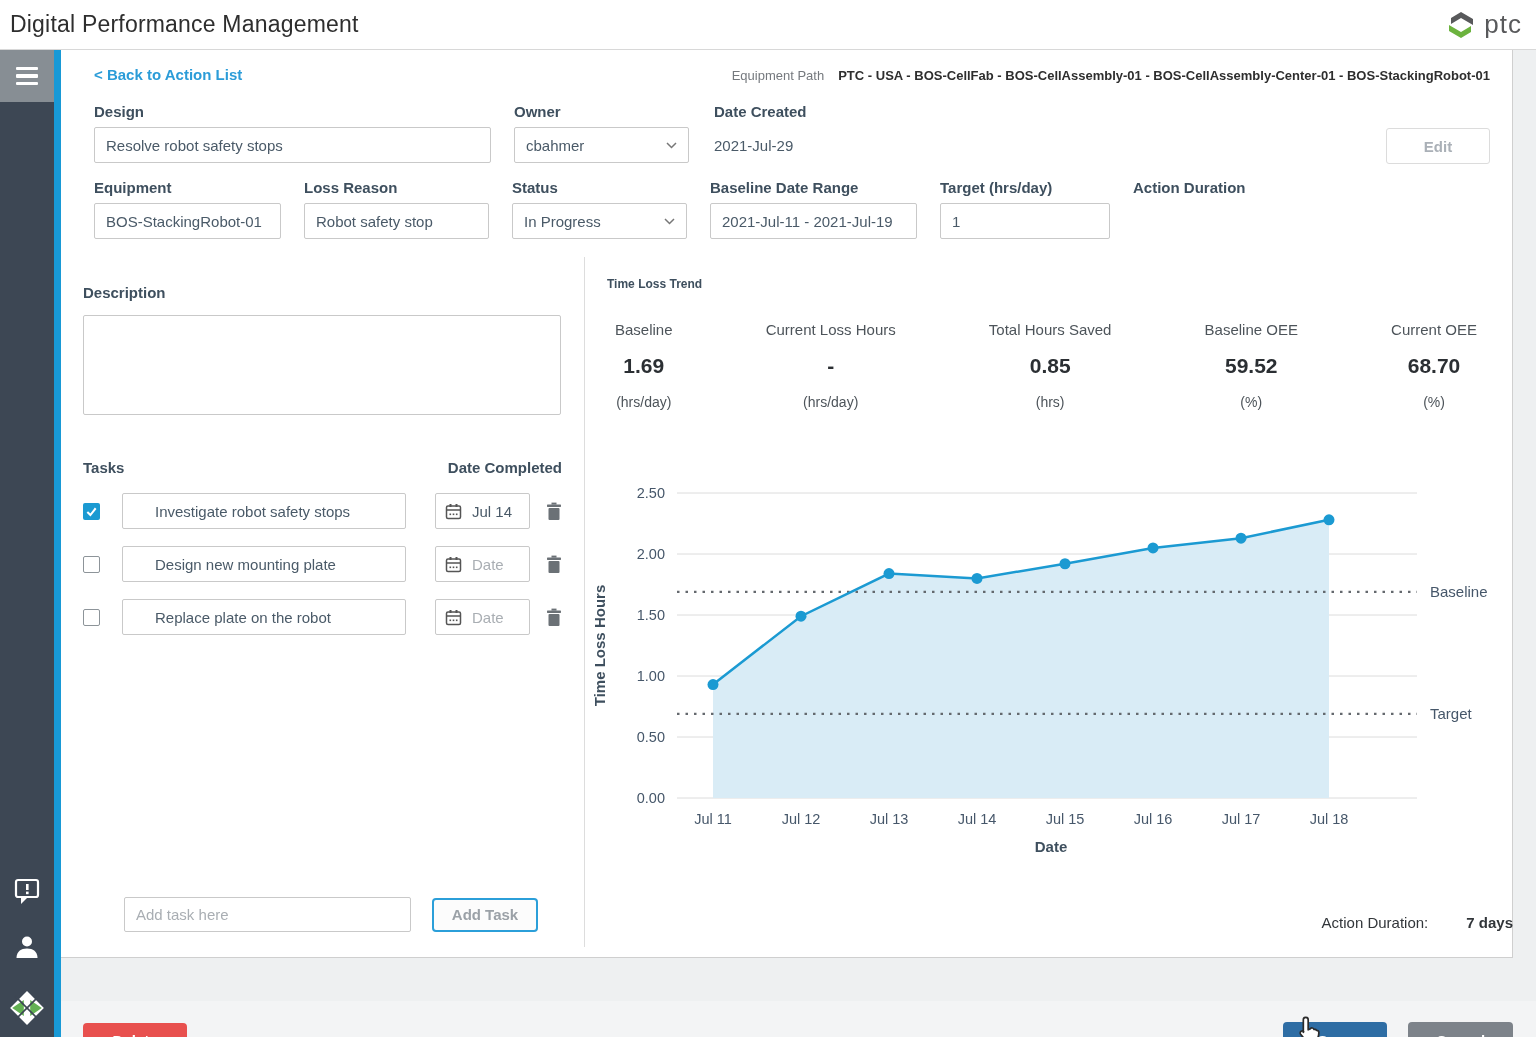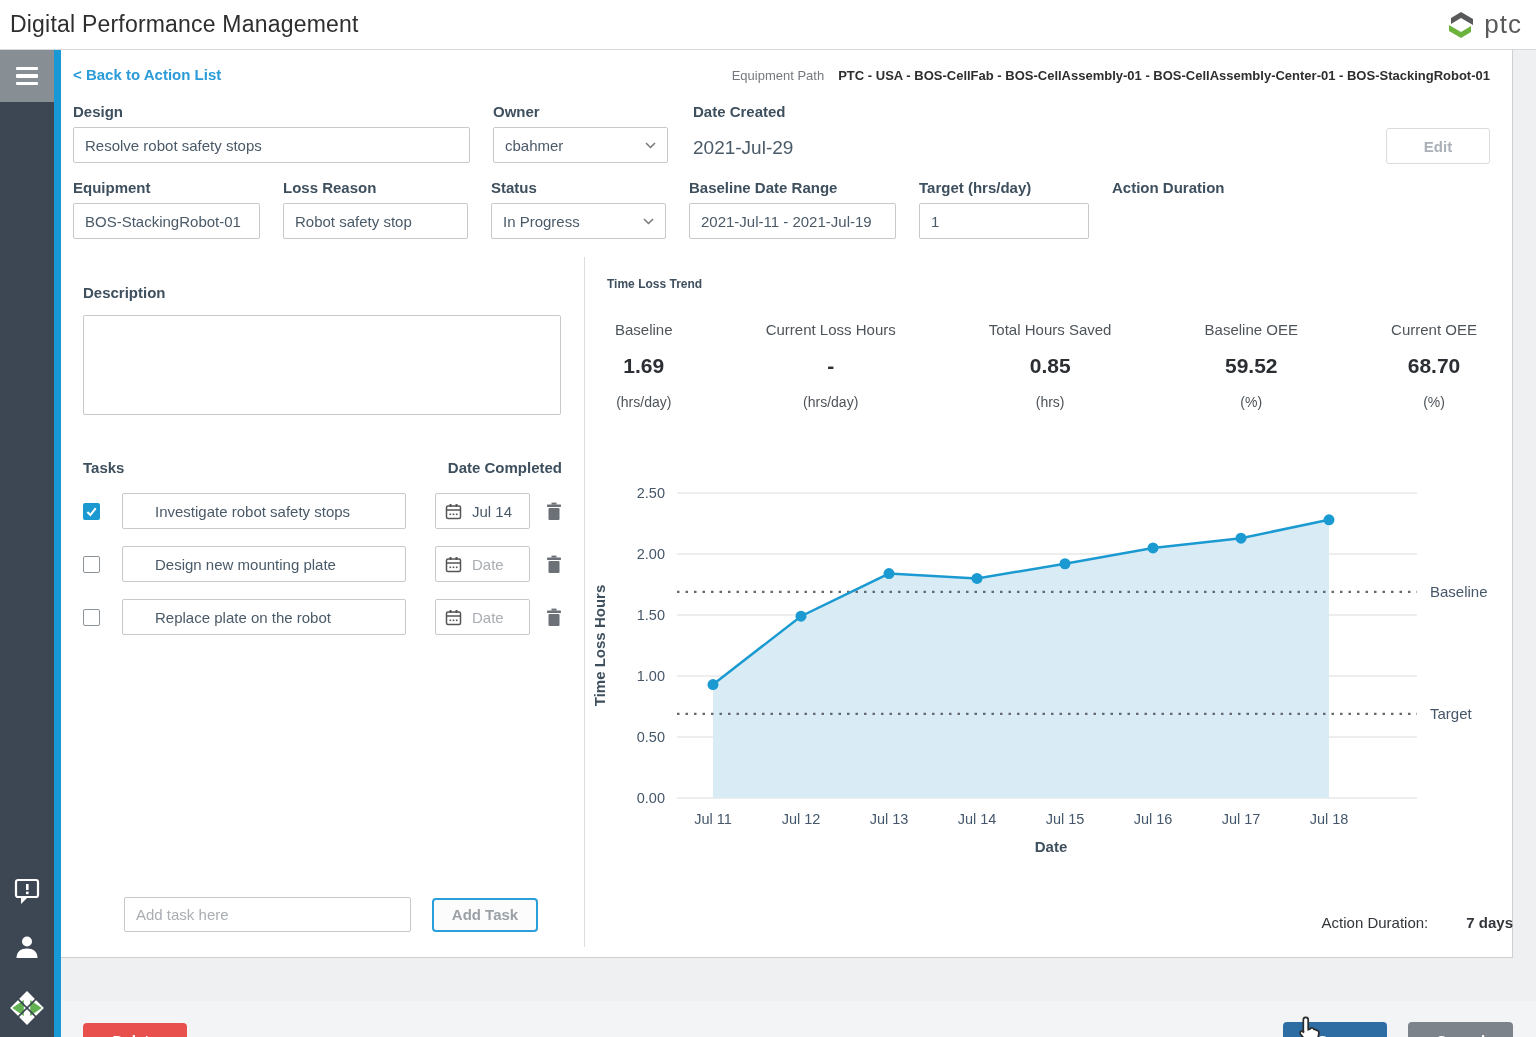--- a/index.html
+++ b/index.html
@@ -18,34 +18,34 @@
   
   .sidebar { position:absolute; top:50px; left:0; width:54px; height:987px; background:#3d4754;}
   .accent-stripe { position:absolute; top:50px; left:54px; width:7px; height:987px; background:#1899d6;}
   .menu-btn { width:54px; height:52px; background:#878e94; display:flex; align-items:center; justify-content:center; cursor:pointer;}
   .menu-btn .bars { display:flex; flex-direction:column; gap:4px;}
   .menu-btn .bars span { display:block; width:22px; height:3.5px; background:#fff; border-radius:1px;}
   .sidebar-bottom { position:absolute; bottom:10px; left:0; width:54px; display:flex; flex-direction:column; align-items:center; gap:28px;}
   
   .panel { position:absolute; left:61px; top:50px; width:1452px; height:908px;
     background:#fff; border-right:1px solid #cfcfcf; border-bottom:1px solid #cfcfcf;}
-  .panel-top { position:relative; padding:16px 22px 18px 12px; }
+  .panel-top { position:relative; padding:16px 22px 18px 33px; }
   .row-back { display:flex; justify-content:space-between; align-items:baseline;}
   .back-link { color:#2b9cd8; font-size:15px; font-weight:700; text-decoration:none; cursor:pointer;}
   .epath { font-size:13px;}
   .epath .ep-label { color:#75797e; margin-right:14px; font-weight:400;}
   .epath .ep-value { color:#2e2e2e; font-weight:700;}
   .form-row { display:flex; margin-top:20px; align-items:flex-start;}
   .fgroup { margin-right:23px;}
   .flabel { font-size:15px; font-weight:700; color:#3e4f5e; margin-bottom:7px;}
   .tbox { height:36px; border:1px solid #c9c9c9; border-radius:2px; background:#fff;
     font-size:15px; color:#4a5a68; padding:0 11px; width:100%; display:flex; align-items:center;}
   input.tbox { outline:none;}
   .selectbox { position:relative; display:flex; align-items:center; justify-content:space-between; cursor:pointer;}
-  .static-value { font-size:19px; color:#4a5a68; padding-top:10px;}
+  .static-value { font-size:15px; color:#4a5a68; padding-top:10px;}
   .edit-btn { position:absolute; top:78px; right:22px; width:104px; height:36px;
     background:#fff; border:1px solid #dcdcdc; border-radius:3px; color:#aab0b7;
     font-size:15px; font-weight:700; cursor:pointer;}
   .duration-box { height:38px; border:1px solid #b9b9b9; border-radius:3px; display:flex;
     align-items:center; padding:0 8px 0 10px; font-size:15px; color:#4a5a68;}
   .duration-box .dur-text { margin:0 14px 0 12px; flex:1;}
   .xbtn { width:20px; height:20px; border:1px solid #9a9a9a; border-radius:3px; display:flex;
     align-items:center; justify-content:center; background:#fff; cursor:pointer;}
   
   .panel-body { display:flex; height:690px;}

